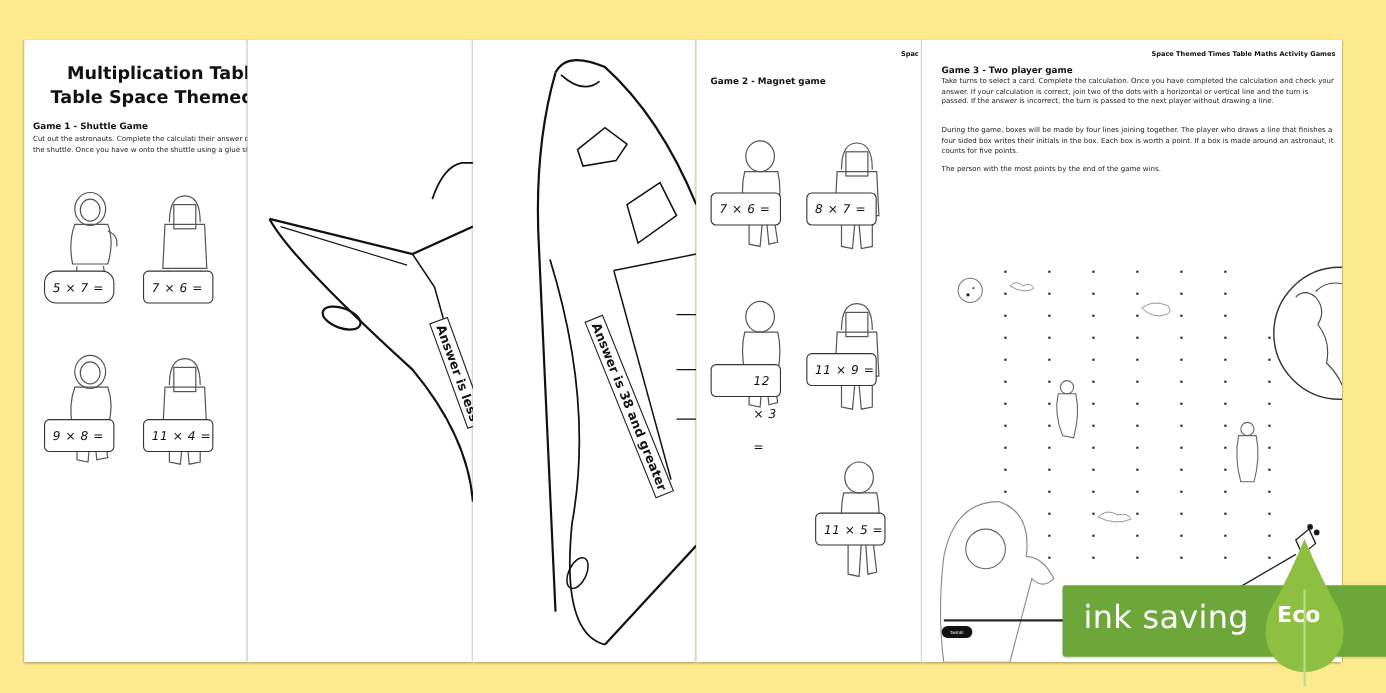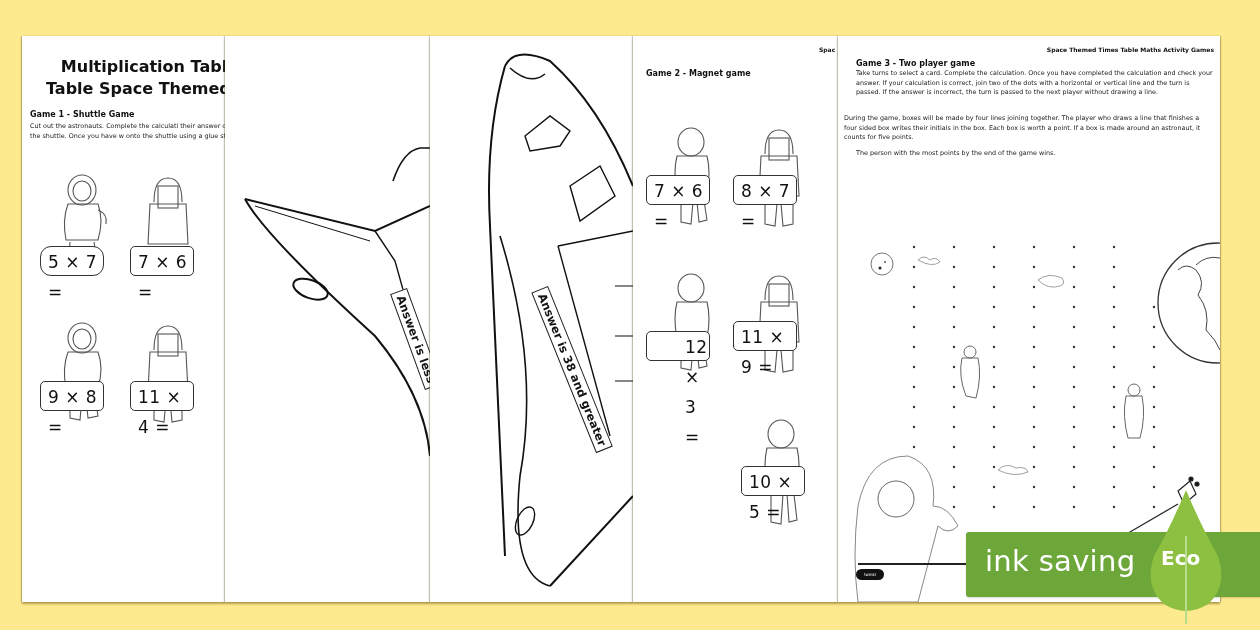--- a/index.html
+++ b/index.html
@@ -22,22 +22,22 @@
   .title {
     position:absolute; left:34px; top:20px; white-space:nowrap;
     font-weight:bold; font-size:16px; line-height:22px; color:#111; text-align:center;
   }
   .game-heading { position:absolute; font-weight:bold; font-size:8px; color:#111; white-space:nowrap; }
   .instructions { position:absolute; font-size:6.4px; line-height:9.6px; color:#222; }
   .header-right { position:absolute; font-weight:bold; font-size:6px; color:#111; white-space:nowrap; }
 
   .card {
     position:absolute; width:64px; height:30px; border:1.4px solid #333; border-radius:5px;
-    background:#fff; font-size:17px; line-height:30px; padding-left:7px; box-sizing:border-box;
-    color:#111; letter-spacing:0.5px; z-index:2;
+    background:#fff; font-size:11px; line-height:30px; padding-left:7px; box-sizing:border-box;
+    color:#111; letter-spacing:0.5px; z-index:2;font-style:italic;
   }
   .astro { position:absolute; z-index:1; }
 
   .shuttle { position:absolute; left:0; top:0; }
   .shuttle-label {
     position:absolute; font-weight:bold; font-size:11.5px; color:#111; white-space:nowrap;
     transform-origin:left top; border:1.2px solid #222; padding:1px 4px; background:#fff;
   }
 
   .dot-grid { position:absolute; }
@@ -184,28 +184,28 @@
   <div class="card" style="left:13px;top:295px;padding-left:38px;">12 × 3 =</div>
   <div class="card" style="left:100px;top:285px;">11 × 9 =</div>
 
   <svg class="astro" style="left:120px;top:378px" width="56" height="120" viewBox="0 0 56 120">
     <g fill="none" stroke="#555" stroke-width="1.1">
       <ellipse cx="28" cy="20" rx="13" ry="14"></ellipse>
         <path d="M14 34 Q10 50 14 70 L44 70 Q48 50 44 34 Z"></path>
       <path d="M18 72 L18 108 L28 110 L30 80 M34 80 L36 108 L44 106 L40 72"></path>
     </g>
   </svg>
-  <div class="card" style="left:108px;top:430px;">10 × 5 =</div>
+  <div class="card" style="left:108px;top:430px;">11 × 5 =</div>
 </div>
 
 <div class="page" id="p5">
   <div class="header-right" style="right:6px;top:10px;">Space Themed Times Table Maths Activity Games</div>
   <div class="game-heading" style="left:18px;top:23px;text-align:right;">Game 3 - Two player game</div>
   <div class="instructions" style="left:18px;top:33px;width:360px;">Take turns to select a card. Complete the calculation. Once you have completed the calculation and check your answer. If your calculation is correct, join two of the dots with a horizontal or vertical line and the turn is passed. If the answer is incorrect, the turn is passed to the next player without drawing a line.</div>
-  <div class="instructions" style="left:6px;top:78px;width:360px;">During the game, boxes will be made by four lines joining together. The player who draws a line that finishes a four sided box writes their initials in the box. Each box is worth a point. If a box is made around an astronaut, it counts for five points.</div>
+  <div class="instructions" style="left:18px;top:78px;width:360px;">During the game, boxes will be made by four lines joining together. The player who draws a line that finishes a four sided box writes their initials in the box. Each box is worth a point. If a box is made around an astronaut, it counts for five points.</div>
   <div class="instructions" style="left:18px;top:113px;width:360px;">The person with the most points by the end of the game wins.</div>
 
   <svg style="position:absolute;left:30px;top:214px" width="30" height="30" viewBox="0 0 30 30">
     <circle cx="14" cy="14" r="11" fill="none" stroke="#777" stroke-width="1"></circle>
     <circle cx="12" cy="18" r="1.5" fill="#222"></circle>
       <circle cx="17" cy="12" r="1" fill="#555"></circle>
   </svg>
 
   <svg style="position:absolute;left:298px;top:204px" width="84" height="126" viewBox="0 0 84 126">
     <circle cx="82" cy="63" r="60" fill="none" stroke="#333" stroke-width="1.3"></circle>

